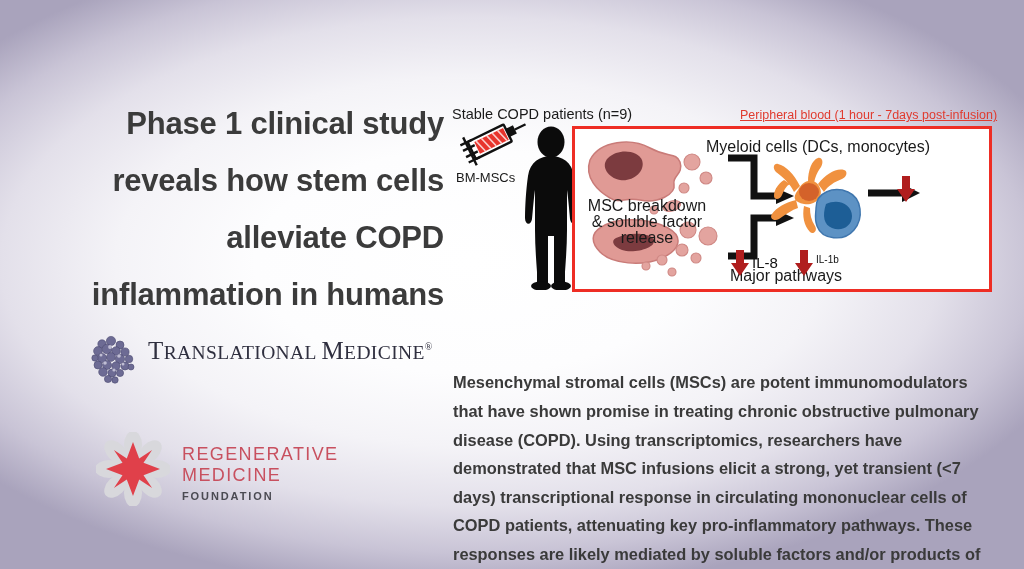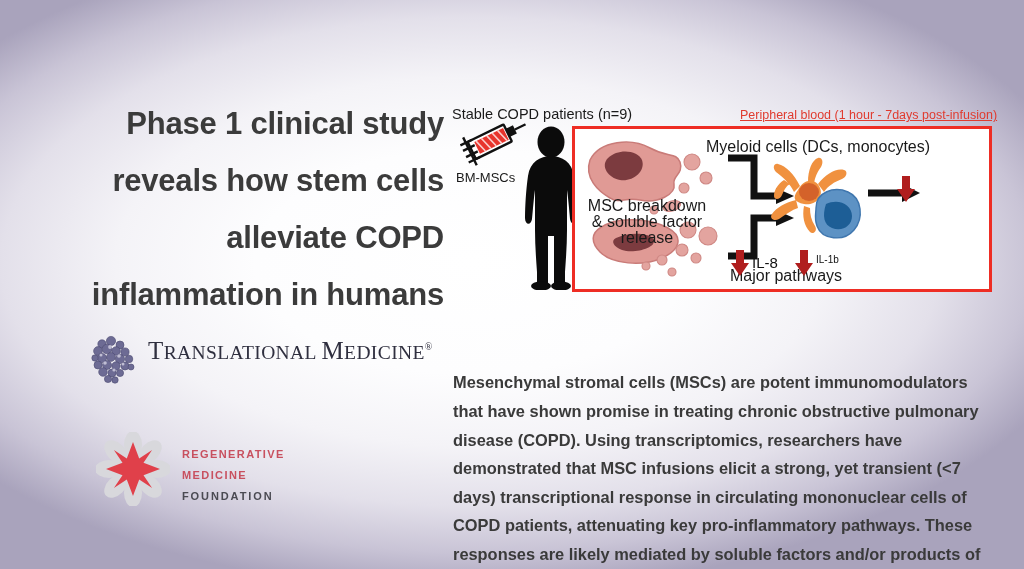--- a/index.html
+++ b/index.html
@@ -205,22 +205,22 @@
     top: 0;
     width: 74px;
     height: 74px;
   }
   #rmf-text {
     position: absolute;
     left: 86px;
     top: 12px;
   }
   .rmf-big {
-    font-size: 11px;
-    font-weight: bold;
+    font-size: 18px;
+    font-weight: normal;
     color: #c8505f;
     letter-spacing: 1.4px;
     line-height: 21px;
   }
   #rmf-foundation {
     font-size: 11px;
     font-weight: bold;
     color: #4a4a52;
     letter-spacing: 1.9px;
     margin-top: 4px;

